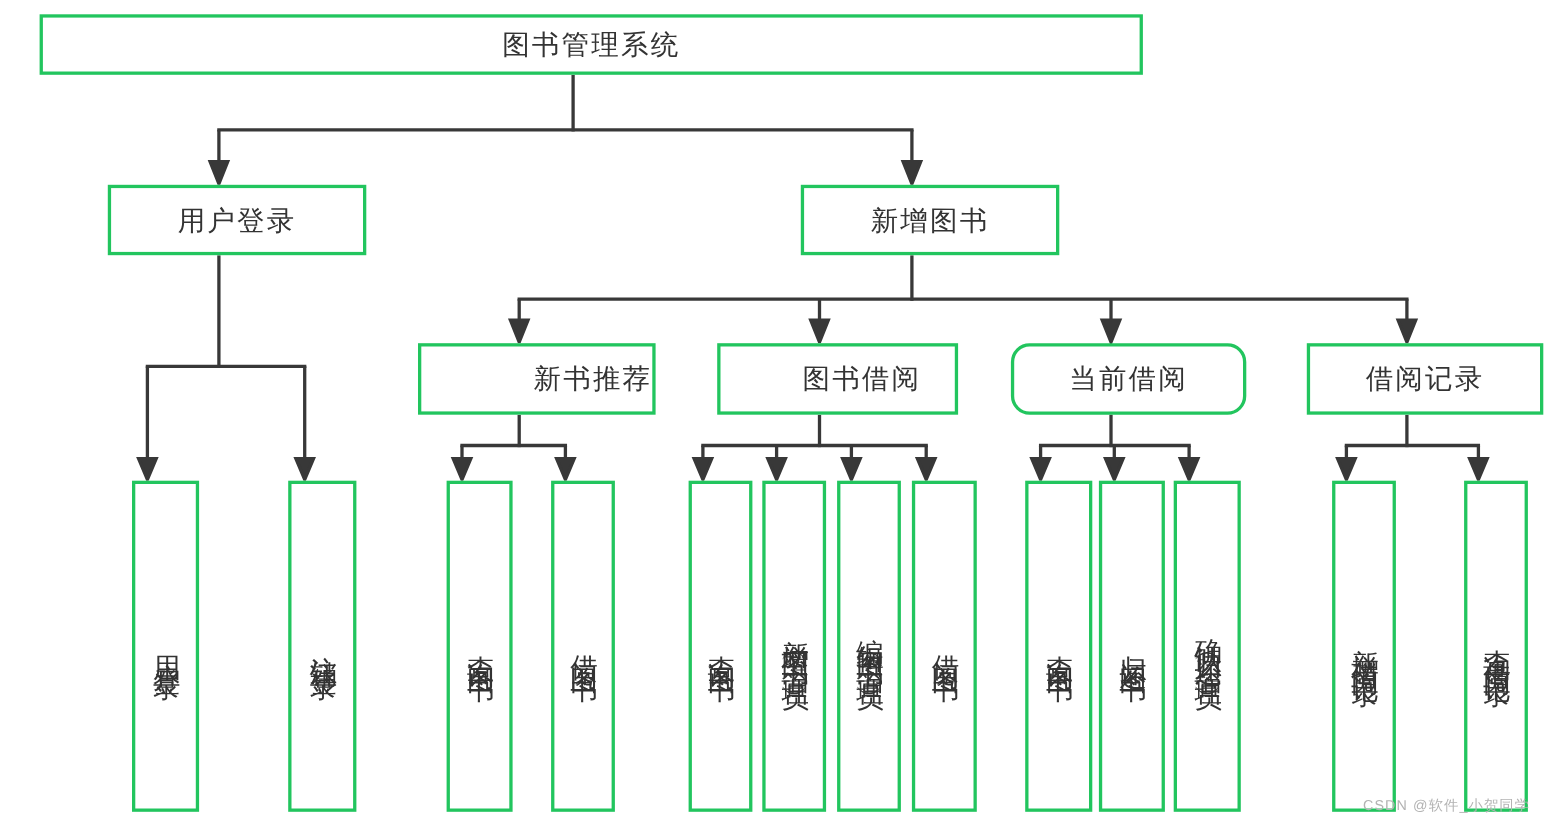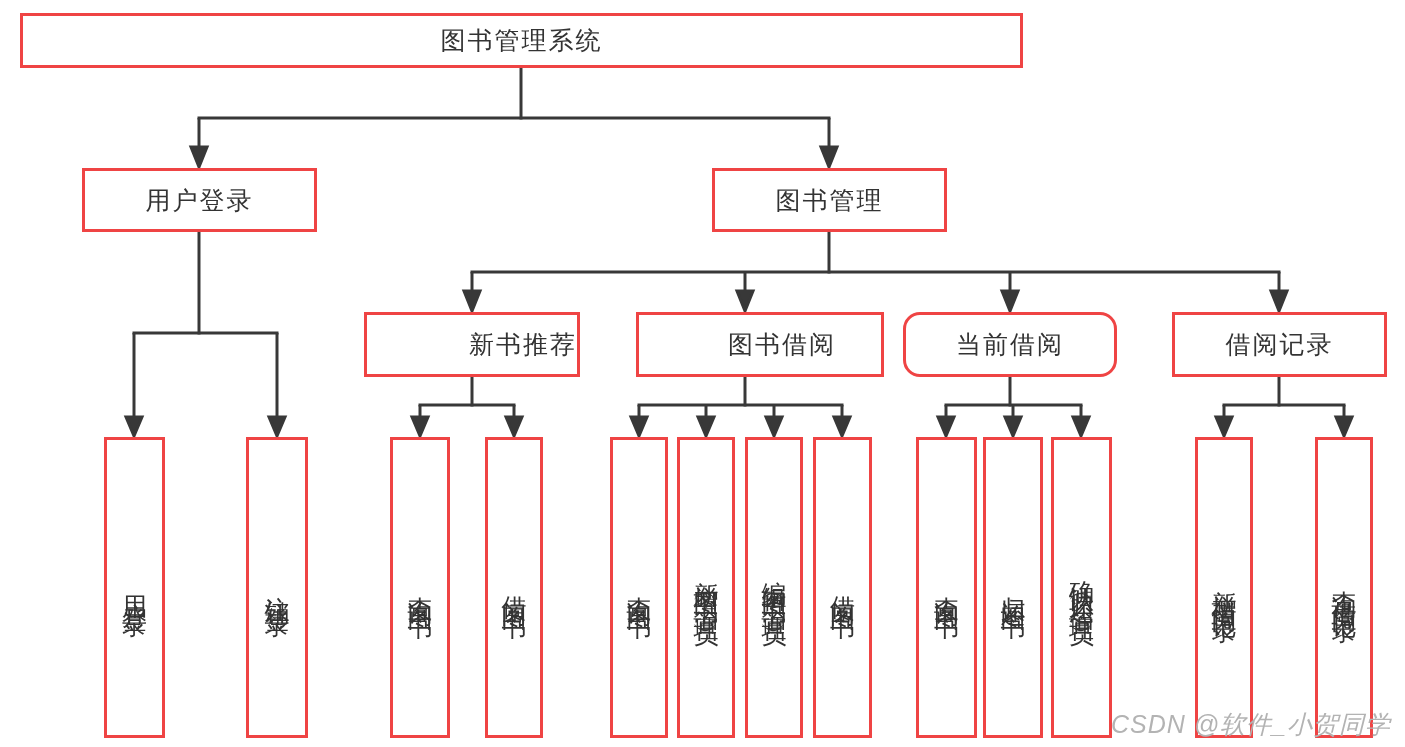--- a/index.html
+++ b/index.html
@@ -18,51 +18,51 @@
   #connectors {
     position: absolute;
     left: 0;
     top: 0;
     width: 1405px;
     height: 747px;
   }
   .node {
     position: absolute;
     box-sizing: border-box;
-    border: 3px solid #ef4444;
+    border: 3px solid #22c55e;
     background: #ffffff;
     display: flex;
     align-items: center;
     justify-content: center;
     color: #333333;
+    margin-left: 16px;
   }
   .hnode span {
     font-size: 25px;
     letter-spacing: 2px;
     white-space: nowrap;
     color: #333333;
   }
   .leaf span {
     writing-mode: vertical-rl;
     text-orientation: mixed;
     font-size: 25px;
     letter-spacing: 6px;
     line-height: 1;
     color: #333333;
     white-space: nowrap;
   }
   .watermark {
     position: absolute;
     right: 14px;
     bottom: 6px;
-    font-size: 25px;
+    font-size: 13px;
     color: #b3b3b3;
     letter-spacing: 1px;
     white-space: nowrap;
-    font-style: italic;
   }
 </style>
 </head>
 <body>
 
 <div id="stage">
 
   <svg id="connectors" viewBox="0 0 1405 747" xmlns="http://www.w3.org/2000/svg">
     <g stroke="#383838" stroke-width="3" fill="#383838">
 
@@ -128,27 +128,27 @@
   </svg>
 
   <div class="node hnode" style="left:20px; top:13px; width:1003px; height:55px;">
     <span>图书管理系统</span>
   </div>
 
   <div class="node hnode" style="left:82px; top:168px; width:235px; height:64px;">
     <span>用户登录</span>
   </div>
   <div class="node hnode" style="left:712px; top:168px; width:235px; height:64px;">
-    <span>图书管理</span>
+    <span>新增图书</span>
   </div>
 
   <div class="node hnode" style="left:364px; top:312px; width:216px; height:65px;justify-content:flex-end;">
     <span>新书推荐</span>
   </div>
-  <div class="node hnode" style="left:636px; top:312px; width:248px; height:65px;padding-left:44px;">
+  <div class="node hnode" style="left:636px; top:312px; width:219px; height:65px;padding-left:44px;">
     <span>图书借阅</span>
   </div>
   <div class="node hnode" style="left:903px; top:312px; width:214px; height:65px;border-radius:17px;">
     <span>当前借阅</span>
   </div>
   <div class="node hnode" style="left:1172px; top:312px; width:215px; height:65px;">
     <span>借阅记录</span>
   </div>
 
   <div class="node leaf" style="left:104px; top:437px; width:61px; height:301px;">

